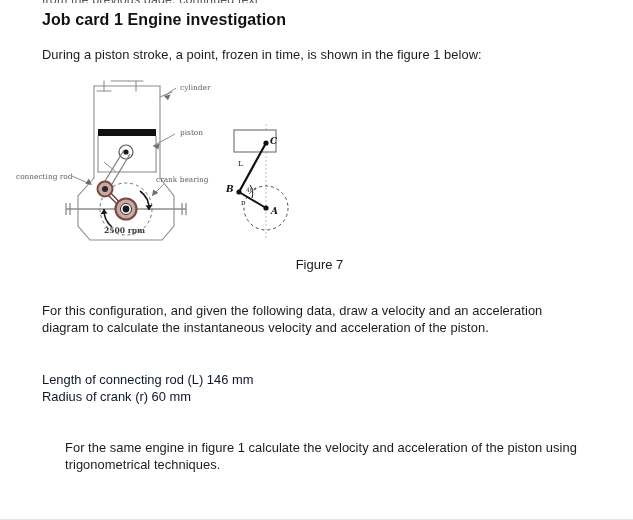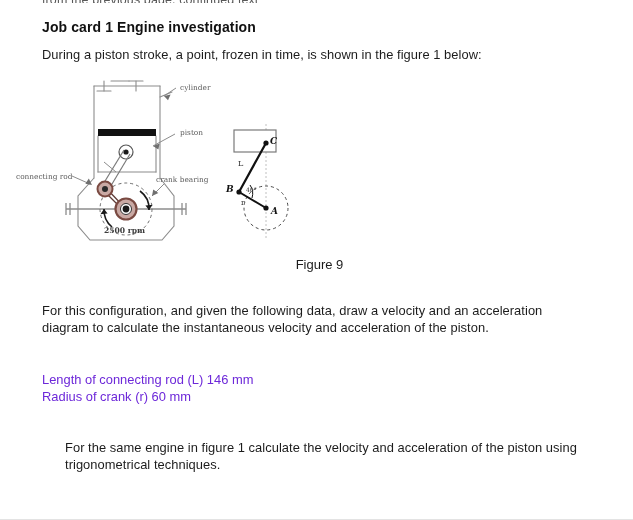--- a/index.html
+++ b/index.html
@@ -36,45 +36,44 @@
     font-size: 12.5px;
     color: #585858;
     white-space: nowrap;
     letter-spacing: 0.1px;
   }
 
   .heading {
     position: absolute;
     left: 42px;
     top: 11px;
-    font-size: 14px;
+    font-size: 16px;
     font-weight: bold;
     letter-spacing: 0.1px;
     color: #111;
-    margin-top: 8px;
   }
 
   .para {
     position: absolute;
     font-size: 12.9px;
     line-height: 16.5px;
     color: #1c1c1c;
     letter-spacing: 0.05px;
   }
   .para-intro { left: 42px; top: 47px; width: 520px; }
   .para-task  { left: 42px; top: 290px; width: 512px; margin-top: 13px; }
   .para-trig  { left: 50px; top: 440px; width: 512px; margin-left: 15px; }
 
   .data-block {
     position: absolute;
     left: 42px;
     top: 371px;
     font-size: 12.9px;
     line-height: 17px;
-    color: #6d28d9;
+    color: #0f172a;
   }
   .data-block div { white-space: nowrap; }
 
   .figure-caption {
     position: absolute;
     left: 0;
     top: 257px;
     width: 633px;
     text-align: center;
     font-size: 13px;
@@ -252,21 +251,21 @@
       <text class="lbl-pt" x="4" y="70" font-size="9">B</text>
       <text class="lbl-pt" x="49" y="92" font-size="9">A</text>
 
       <text class="lbl-dim" x="16" y="44" font-size="8">L</text>
       <text class="lbl-dim" x="19" y="83" font-size="7.5">r</text>
       <text class="lbl-dim" x="24" y="70" font-size="6">40°</text>
     </svg>
   </div>
 
   <div class="figure-caption">
-    <span>Figure 9</span>
+    <span>Figure 7</span>
   </div>
 
   <div class="para para-task">For this configuration, and given the following data, draw a velocity and an acceleration diagram to calculate the instantaneous velocity and acceleration of the piston.</div>
 
   <div class="data-block">
     <div>Length of connecting rod (L) 146 mm</div>
     <div>Radius of crank (r) 60 mm</div>
   </div>
 
   <div class="para para-trig">For the same engine in figure 1 calculate the velocity and acceleration of the piston using trigonometrical techniques.</div>

